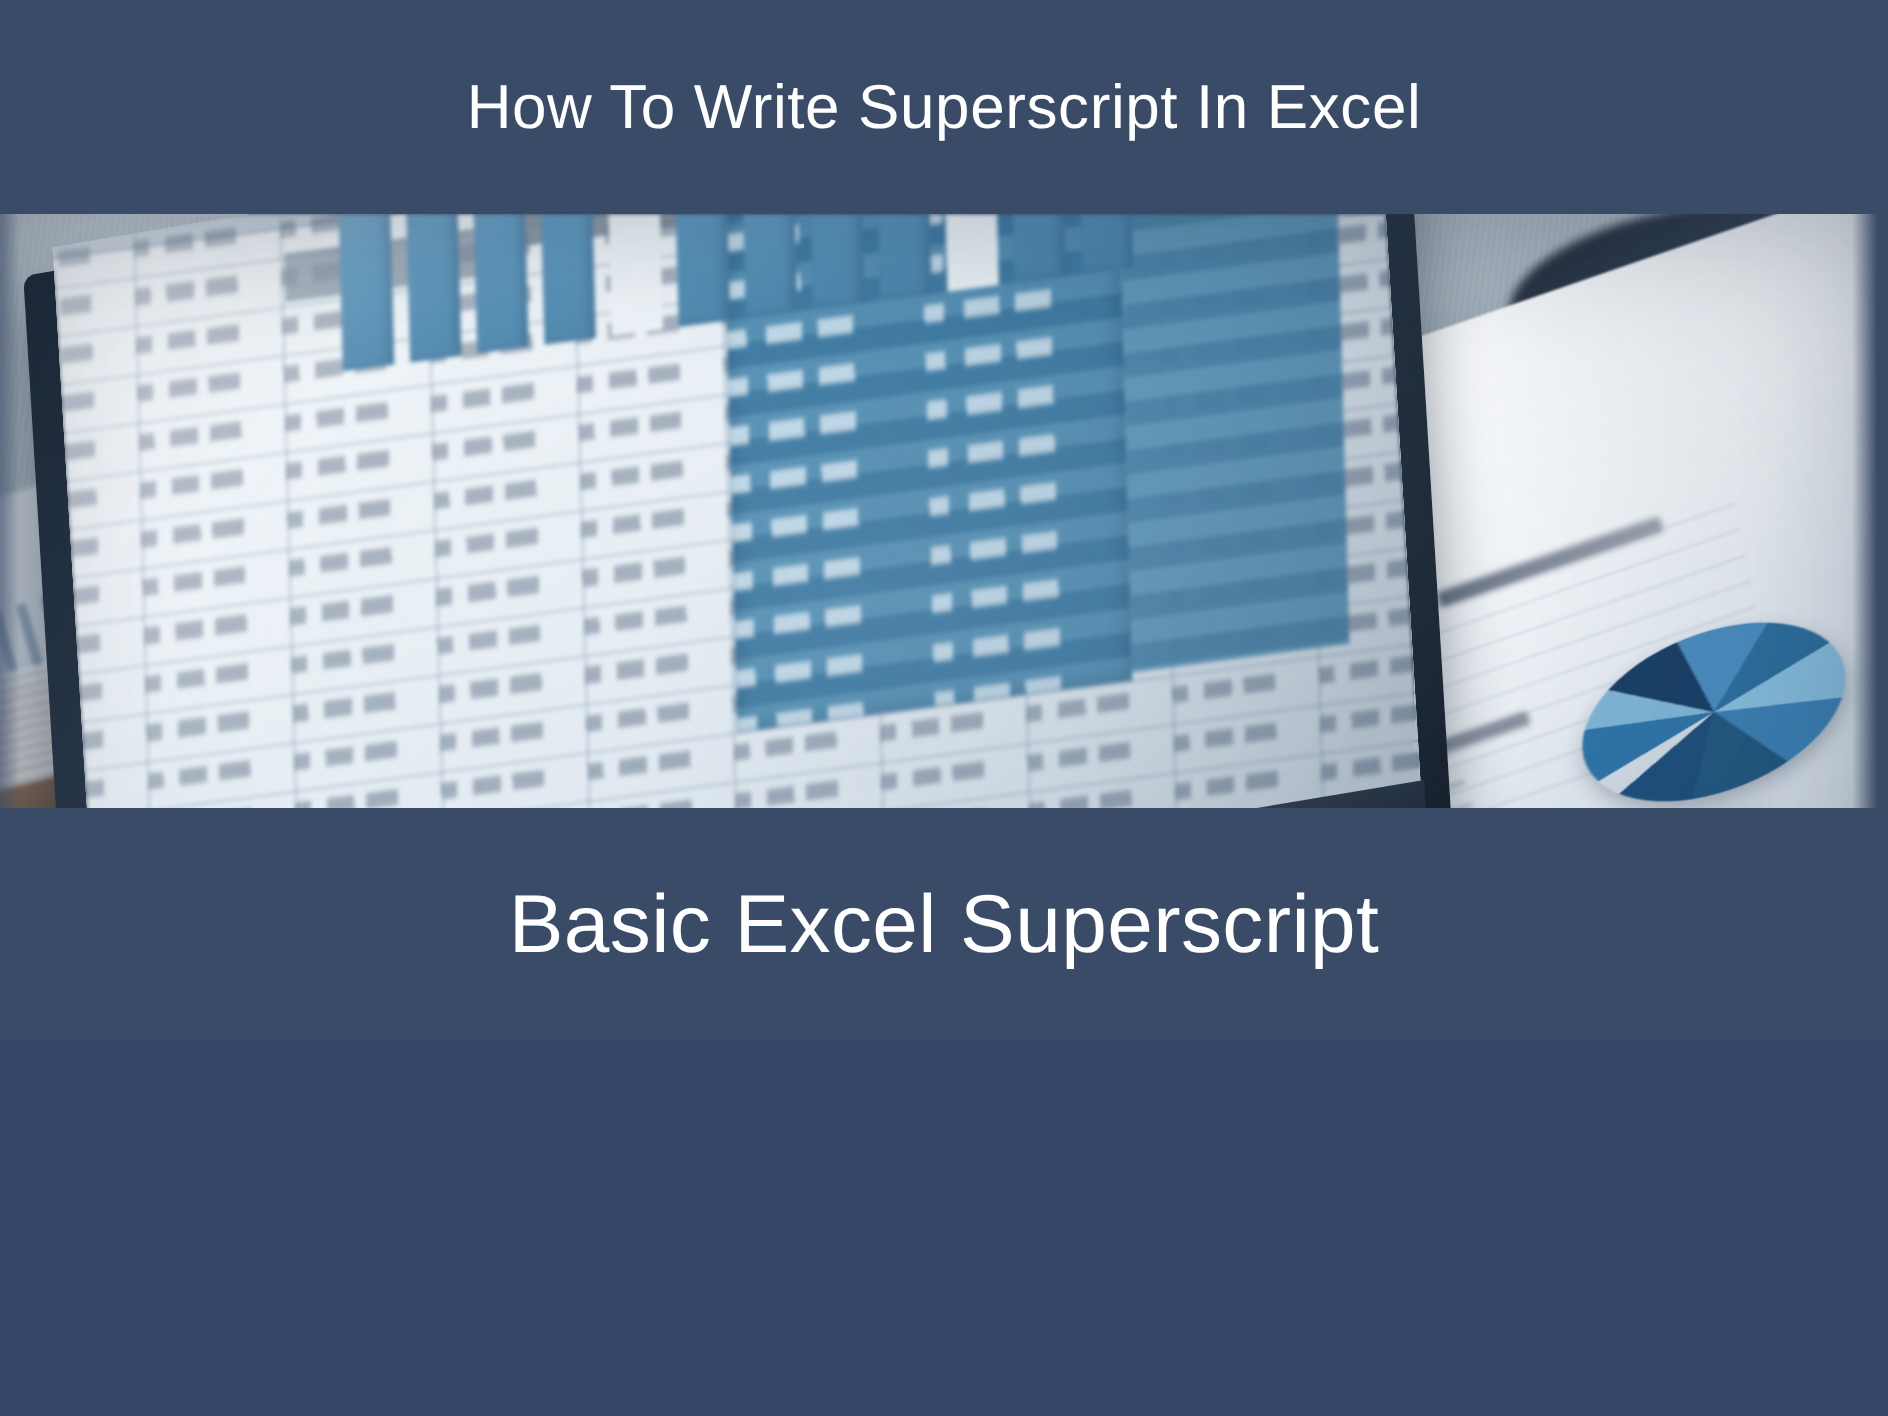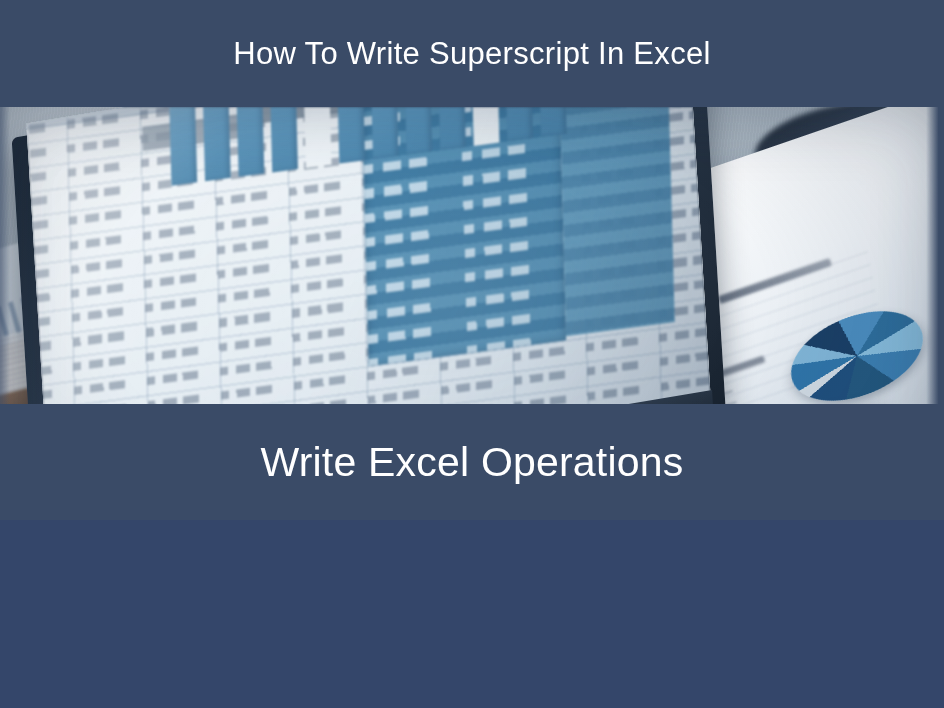--- a/index.html
+++ b/index.html
@@ -661,16 +661,16 @@
     <div class="finger fl1"></div>
     <div class="nail nl1"></div>
 
     <div class="photo-soft"></div>
     <div class="vignette"></div>
     <div class="photo-edge-right"></div>
     <div class="photo-edge-left"></div>
   </div>
 
   <div class="footer-banner">
-    <div class="footer-title">Write Excel Operations</div>
+    <div class="footer-title">Basic Excel Superscript</div>
   </div>
 
 </div>
 
 </body></html>

